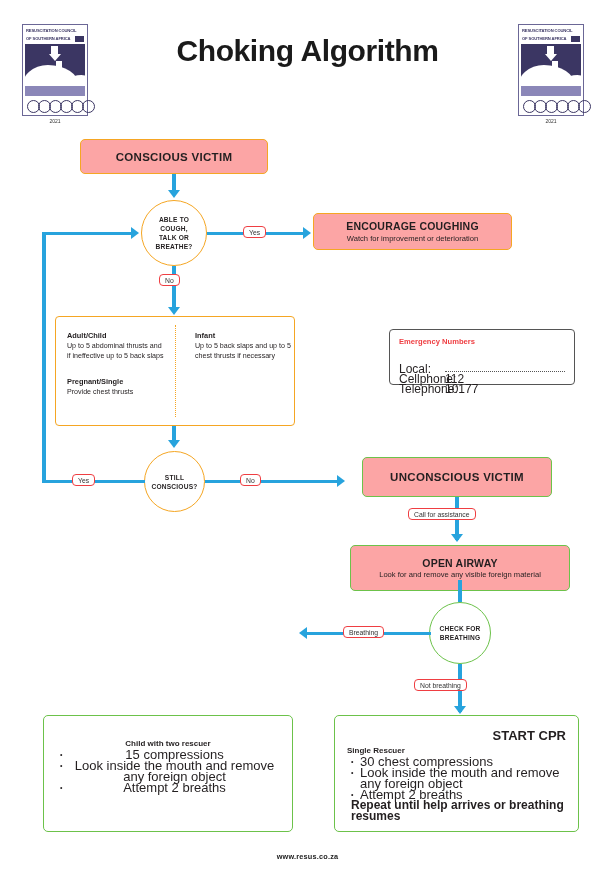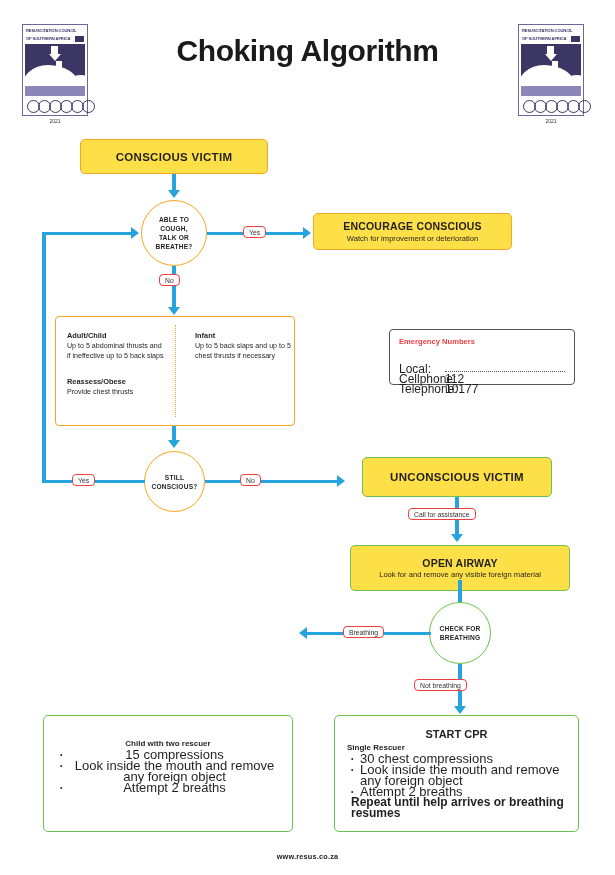--- a/index.html
+++ b/index.html
@@ -31,21 +31,21 @@
   .logo-rings{position:absolute;left:0;top:71px;width:100%;height:14px;background:#fff;}
   .ringrow{position:absolute;left:2px;top:1.5px;display:flex;gap:-2px;}
   .ring{width:11px;height:11px;border:1.4px solid #3b3663;border-radius:50%;margin-right:-2px;}
   .logo-year{position:absolute;width:66px;text-align:center;font-size:5px;color:#333;top:94px;}
 
   
   .title{position:absolute;left:0;top:34px;width:615px;text-align:center;
     font-size:30px;font-weight:bold;letter-spacing:-0.4px;color:#1a1a1a;}
 
   
-  .node{position:absolute;box-sizing:border-box;background:#fde047;border-radius:5px;
+  .node{position:absolute;box-sizing:border-box;background:#fca5a5;border-radius:5px;
     display:flex;flex-direction:column;align-items:center;justify-content:center;}
   .node.orange{border:1.3px solid #f5a623;}
   .node.green{border:1.3px solid #6cc24a;}
   .node .hdr{font-weight:bold;font-size:10.5px;letter-spacing:.2px;}
   .node .sub{font-size:7.6px;margin-top:1.5px;}
   .node.big .hdr{font-size:11.5px;letter-spacing:.3px;}
 
   
   .circ{position:absolute;border-radius:50%;background:#fff;display:flex;
     align-items:center;justify-content:center;text-align:center;
@@ -75,21 +75,21 @@
   
   .emerg{position:absolute;border:1.1px solid #555;border-radius:4px;background:#fff;
     box-sizing:border-box;padding:7px 9px;}
   .emerg .ehdr{color:#ef3e42;font-weight:bold;font-size:7.6px;margin-bottom:18px;}
   .emerg .row{font-size:12px;line-height:10.2px;display:flex;}
   .emerg .row .lab{width:46px;}
   .emerg .dots{flex:1;border-bottom:1px dotted #555;margin-bottom:2.5px;}
 
   
   .tbox{position:absolute;border:1.3px solid #6cc24a;border-radius:5px;background:#fff;box-sizing:border-box;}
-  .tbox .ttl{text-align:center;font-weight:bold;font-size:11px;}
+  .tbox .ttl{text-align:right;font-weight:bold;font-size:13px;}
   .tbox .lead{font-weight:bold;font-size:8px;margin-top:3px;}
   .tbox ul{margin:1px 0 0 0;padding-left:13px;list-style:none;}
   .tbox li{font-size:13px;line-height:11px;position:relative;}
   .tbox li:before{content:"\2022";position:absolute;left:-9px;top:-0.5px;font-size:7px;}
   .tbox .note{font-weight:bold;font-size:12px;padding-left:4px;line-height:11px;}
   .rec{position:absolute;border:1.3px solid #6cc24a;border-radius:5px;background:#fff;
     box-sizing:border-box;display:flex;flex-direction:column;align-items:center;justify-content:center;
     font-size:7.8px;line-height:11.5px;text-align:center;}
 
   .footer{position:absolute;left:0;top:852px;width:615px;text-align:center;
@@ -176,35 +176,35 @@
       <span>TALK OR</span><br>
       <span>BREATHE?</span>
     </div>
   </div>
 
   <div class="ln" style="left:207px;top:231.5px;width:101px;height:3.5px;"></div>
   <div class="pill" style="left:243px;top:226px;">Yes</div>
   <div class="ah right" style="left:303px;top:227.2px;"></div>
 
   <div class="node orange" style="left:313px;top:213px;width:199px;height:37px;">
-    <div class="hdr">ENCOURAGE CONSCIOUS</div>
+    <div class="hdr">ENCOURAGE COUGHING</div>
     <div class="sub">Watch for improvement or deterioration</div>
   </div>
 
   <div class="ln" style="left:172px;top:266px;width:3.5px;height:46px;"></div>
   <div class="pill" style="left:159px;top:274px;">No</div>
   <div class="ah down" style="left:167.7px;top:307px;"></div>
 
   <div class="split" style="left:55px;top:316px;width:240px;height:110px;">
     <div class="divider"></div>
     <div class="col" style="left:11px;width:100px;">
       <b>Adult/Child</b><br>
       <span>Up to 5 abdominal thrusts and if ineffective up to 5 back slaps</span>
       <div style="height:16px;"></div>
-      <b>Reassess/Obese</b><br>
+      <b>Pregnant/Single</b><br>
       <span>Provide chest thrusts</span>
     </div>
     <div class="col" style="left:131px;width:100px;margin-left:8px;">
       <b>Infant</b><br>
       <span>Up to 5 back slaps and up to 5 chest thrusts if necessary</span>
     </div>
   </div>
 
   <div class="emerg" style="left:389px;top:329px;width:186px;height:56px;">
     <div class="ehdr">Emergency Numbers</div>

